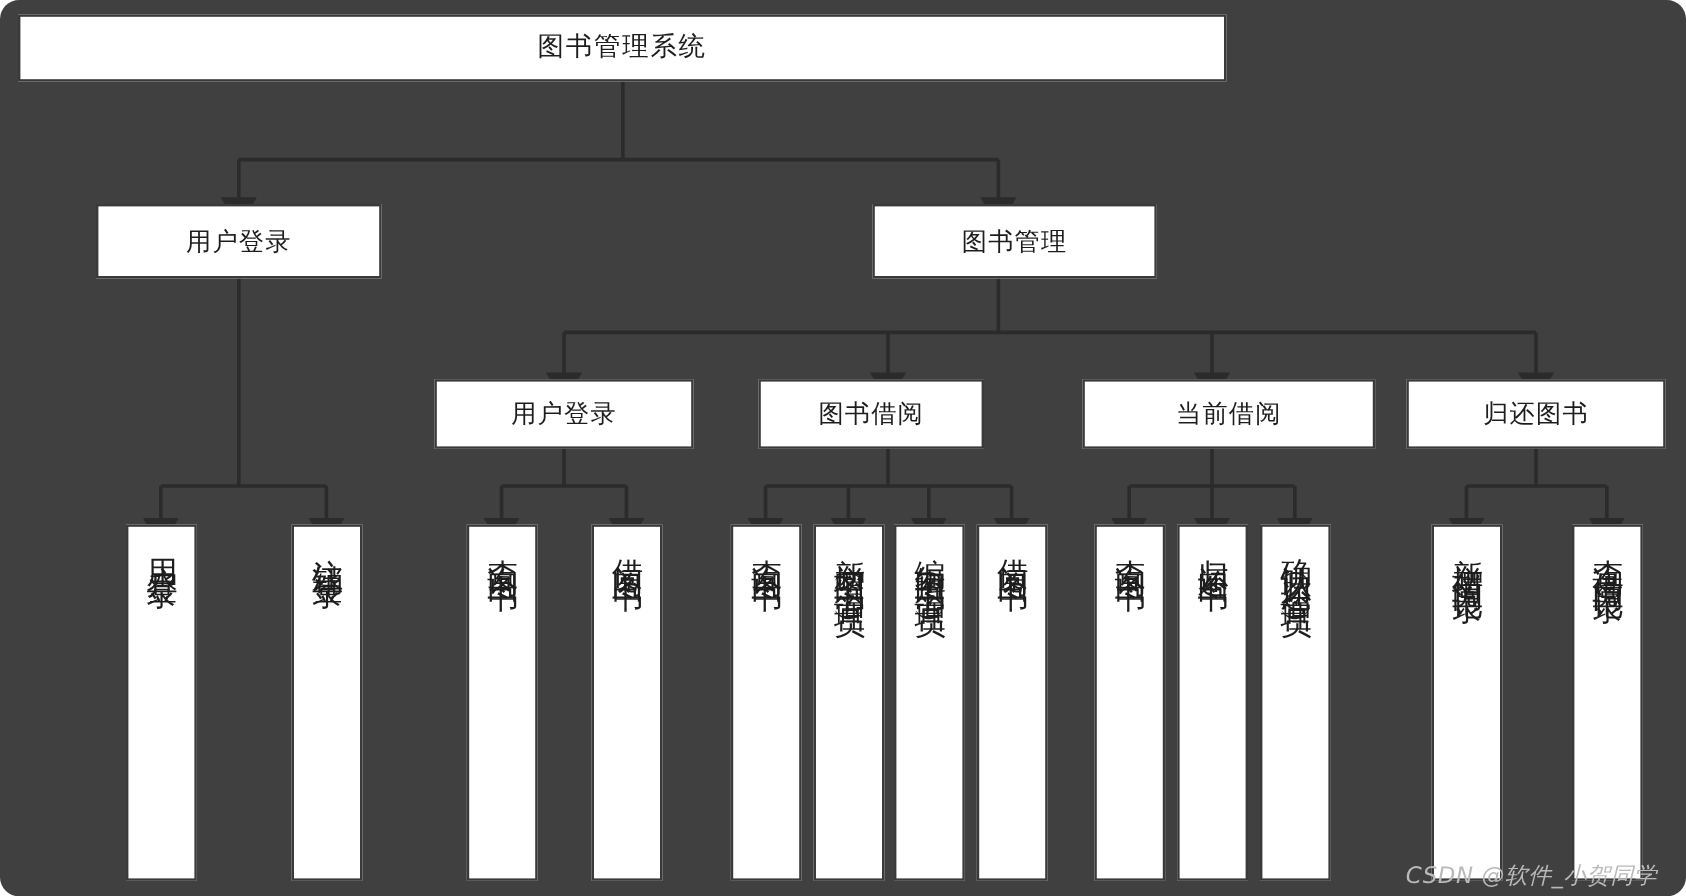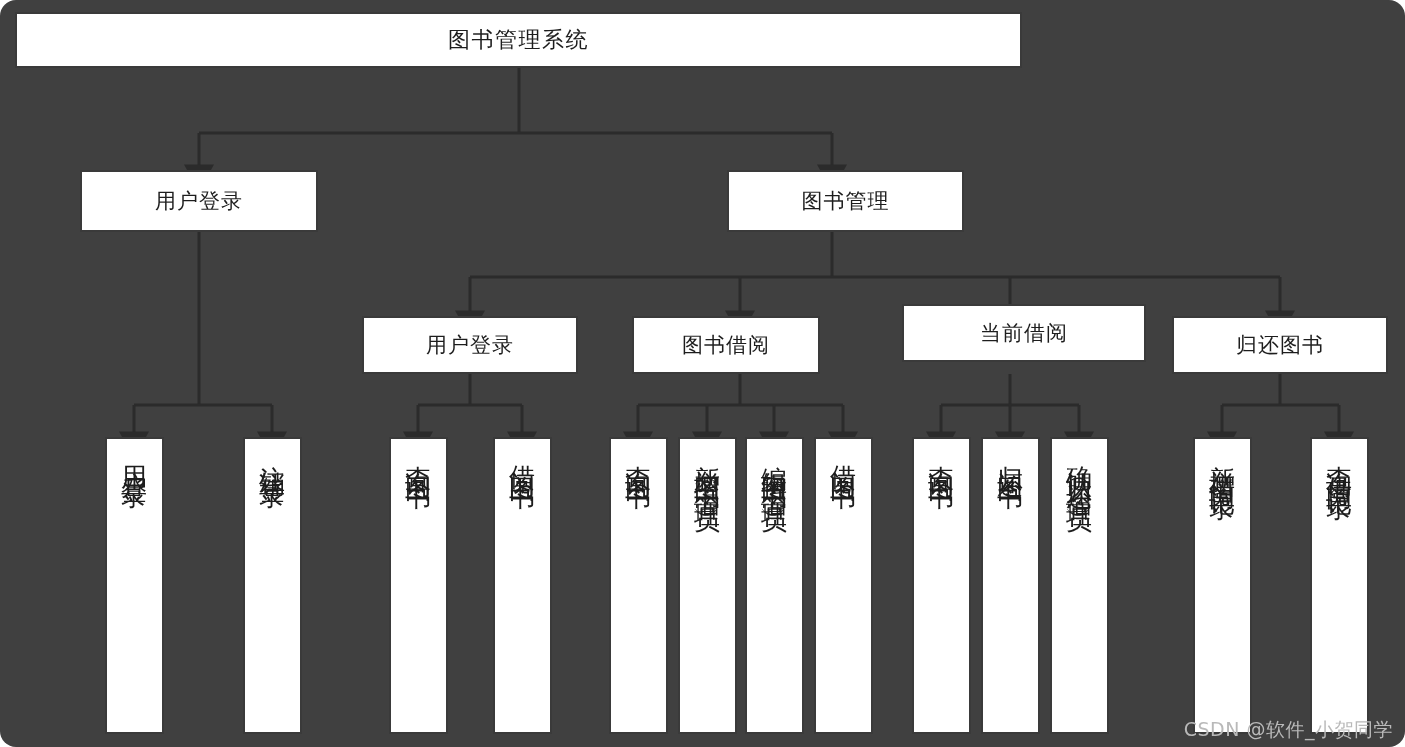--- a/index.html
+++ b/index.html
@@ -60,27 +60,28 @@
   .node.v .lbl {
     writing-mode: vertical-rl;
     text-orientation: upright;
     font-size: 26px;
     letter-spacing: 6px;
     line-height: 1;
     white-space: nowrap;
   }
   .watermark {
     position: absolute;
-    right: 12px;
+    right: 24px;
     bottom: 4px;
     font-size: 19px;
     color: #b9b9b9;
     letter-spacing: 0.5px;
     white-space: nowrap;
     font-family: "DejaVu Sans", "Liberation Sans", sans-serif;
+    font-style: italic;
   }
 </style>
 </head>
 <body>
 
 <div id="canvas">
 
   <svg class="wires" viewBox="0 0 1405 747" xmlns="http://www.w3.org/2000/svg">
     <defs>
       <marker id="arw" markerWidth="11" markerHeight="11" refX="1.2" refY="5" orient="auto" markerUnits="strokeWidth">
@@ -141,21 +142,21 @@
   <div class="node h" style="left:727px; top:170px; width:237px; height:62px;">
     <span class="lbl">图书管理</span>
   </div>
 
   <div class="node h" style="left:362px; top:316px; width:216px; height:58px;">
     <span class="lbl">用户登录</span>
   </div>
   <div class="node h" style="left:632px; top:316px; width:188px; height:58px;">
     <span class="lbl">图书借阅</span>
   </div>
-  <div class="node h" style="left:902px; top:304px; width:244px; height:58px;">
+  <div class="node h" style="left:902px; top:316px; width:244px; height:58px;">
     <span class="lbl">当前借阅</span>
   </div>
   <div class="node h" style="left:1172px; top:316px; width:216px; height:58px;">
     <span class="lbl">归还图书</span>
   </div>
 
   <div class="node v" style="left:105px; top:437px; width:59px; height:297px;">
     <span class="lbl">用户登录</span>
   </div>
   <div class="node v" style="left:243px; top:437px; width:59px; height:297px;">

